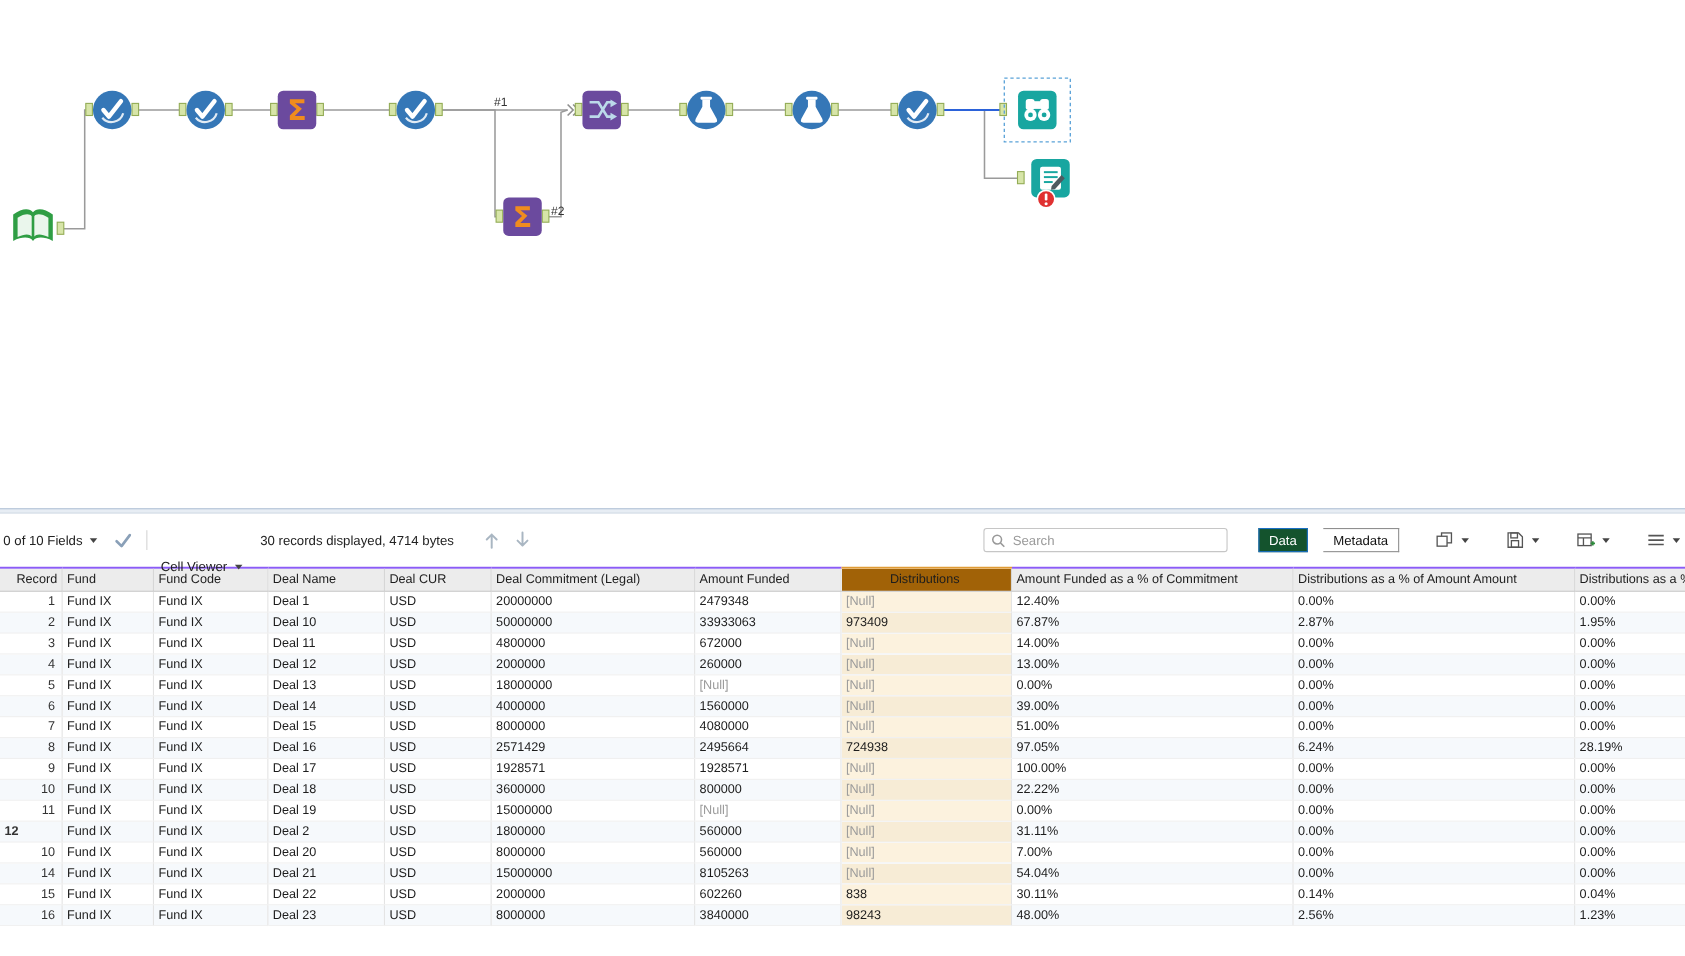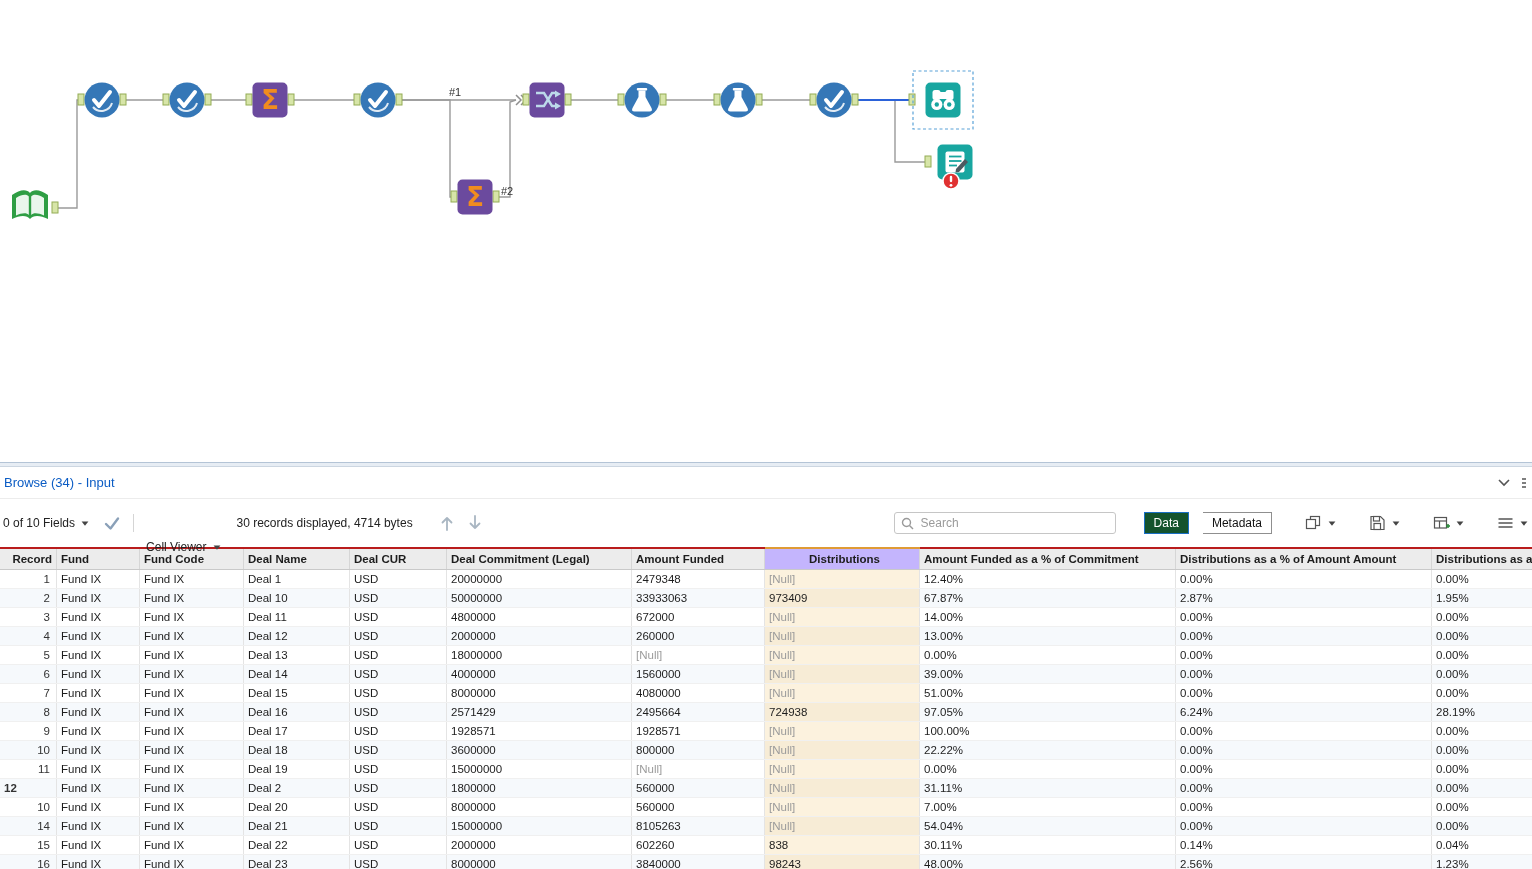--- a/index.html
+++ b/index.html
@@ -34,22 +34,22 @@
   .searchbox input::placeholder{color:#9a9a9a;}
   .btn{height:22px;display:flex;align-items:center;padding:0 9px;font-size:12px;box-sizing:border-box;cursor:default;}
   .btn-data{background:#14532d;border:1px solid #1a6fc4;color:#fff;}
   .btn-metadata{background:#fff;border:1px solid #8f8f8f;border-left:none;color:#111;}
   .icon-btn{display:flex;align-items:center;margin-left:19px;}
   .icon-btn svg{display:block;}
 
   
   .table-wrap{width:1532px;overflow:hidden;}
   table.grid{border-collapse:collapse;table-layout:fixed;width:1540px;font-size:11.5px;color:#1d1d1d;}
-  table.grid th{background:#ececec;border-top:2px solid #b91c1c;border-right:1px solid #d6d6d6;border-bottom:1px solid #c9c9c9;font-weight:bold;text-align:left;padding:2px 4px;height:16px;white-space:nowrap;overflow:hidden;box-sizing:content-box;}
-  table.grid th.col-hl-h{background:#c4b5fd;border-top-color:#e09b35;padding-left:44px;}
+  table.grid th{background:#ececec;border-top:2px solid #8b5cf6;border-right:1px solid #d6d6d6;border-bottom:1px solid #c9c9c9;font-weight:normal;text-align:left;padding:2px 4px;height:16px;white-space:nowrap;overflow:hidden;box-sizing:content-box;}
+  table.grid th.col-hl-h{background:#a16207;border-top-color:#e09b35;padding-left:44px;}
   table.grid td{border-right:1px solid #e4e4e4;border-bottom:1px solid #f0f0f0;padding:2px 4px;height:14px;white-space:nowrap;overflow:hidden;}
   table.grid tbody tr:nth-child(even) td{background:#f6f9fc;}
   table.grid td.col-hl{background:#fcf2de;}
   table.grid tbody tr:nth-child(even) td.col-hl{background:#f7ecd6;}
   table.grid td.null-val{color:#9b9b9b;}
   table.grid td.record-cell{text-align:right;padding-right:6px;color:#333;}
 </style>
 </head>
 <body>
 
@@ -174,35 +174,20 @@
         <rect x="949.8" y="175.8" width="2.4" height="6.4" rx="1.1" fill="#ffffff"></rect>
         <circle cx="951" cy="185.3" r="1.4" fill="#ffffff"></circle>
       </g>
     </svg>
   </div>
 
   <div class="splitter"></div>
 
   <div class="results">
 
-    <div class="results-header">
-      <span class="results-title">Browse (34) - Input</span>
-      <span class="rh-right">
-        <svg width="14" height="9">
-          <polyline points="2,2 7,7 12,2" stroke="#555" stroke-width="1.6" fill="none"></polyline>
-        </svg>
-        <span class="corner-clip">
-          <svg width="16" height="16">
-              <line x1="1" y1="4" x2="14" y2="4" stroke="#555" stroke-width="1.5"></line>
-              <line x1="1" y1="8" x2="14" y2="8" stroke="#555" stroke-width="1.5"></line>
-              <line x1="1" y1="12" x2="14" y2="12" stroke="#555" stroke-width="1.5"></line>
-            </svg>
-        </span>
-      </span>
-    </div>
 
     <div class="toolbar">
       <span class="tb-item">
         <span>0 of 10 Fields</span>
         <span class="caret sm"></span>
       </span>
 
       <svg class="tb-check" width="18" height="16">
         <path d="M3,9 L7.5,13.5 L15,3.5" stroke="#8aa0b8" stroke-width="2.4" fill="none" stroke-linecap="round" stroke-linejoin="round"></path>
       </svg>

